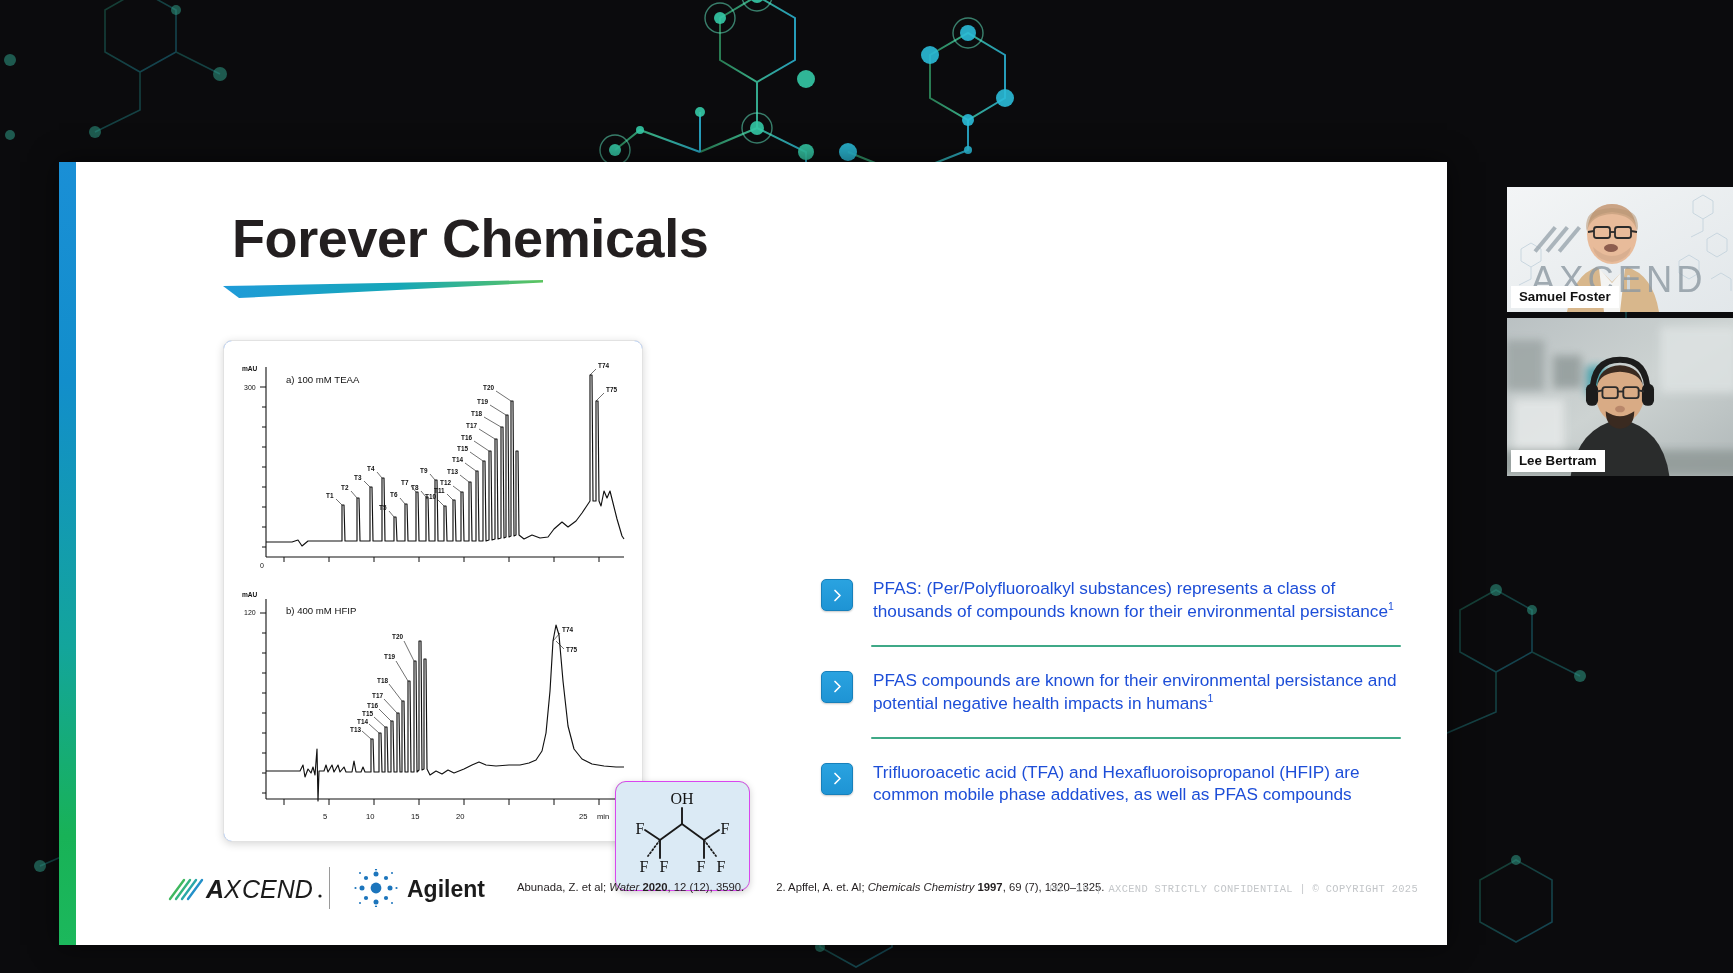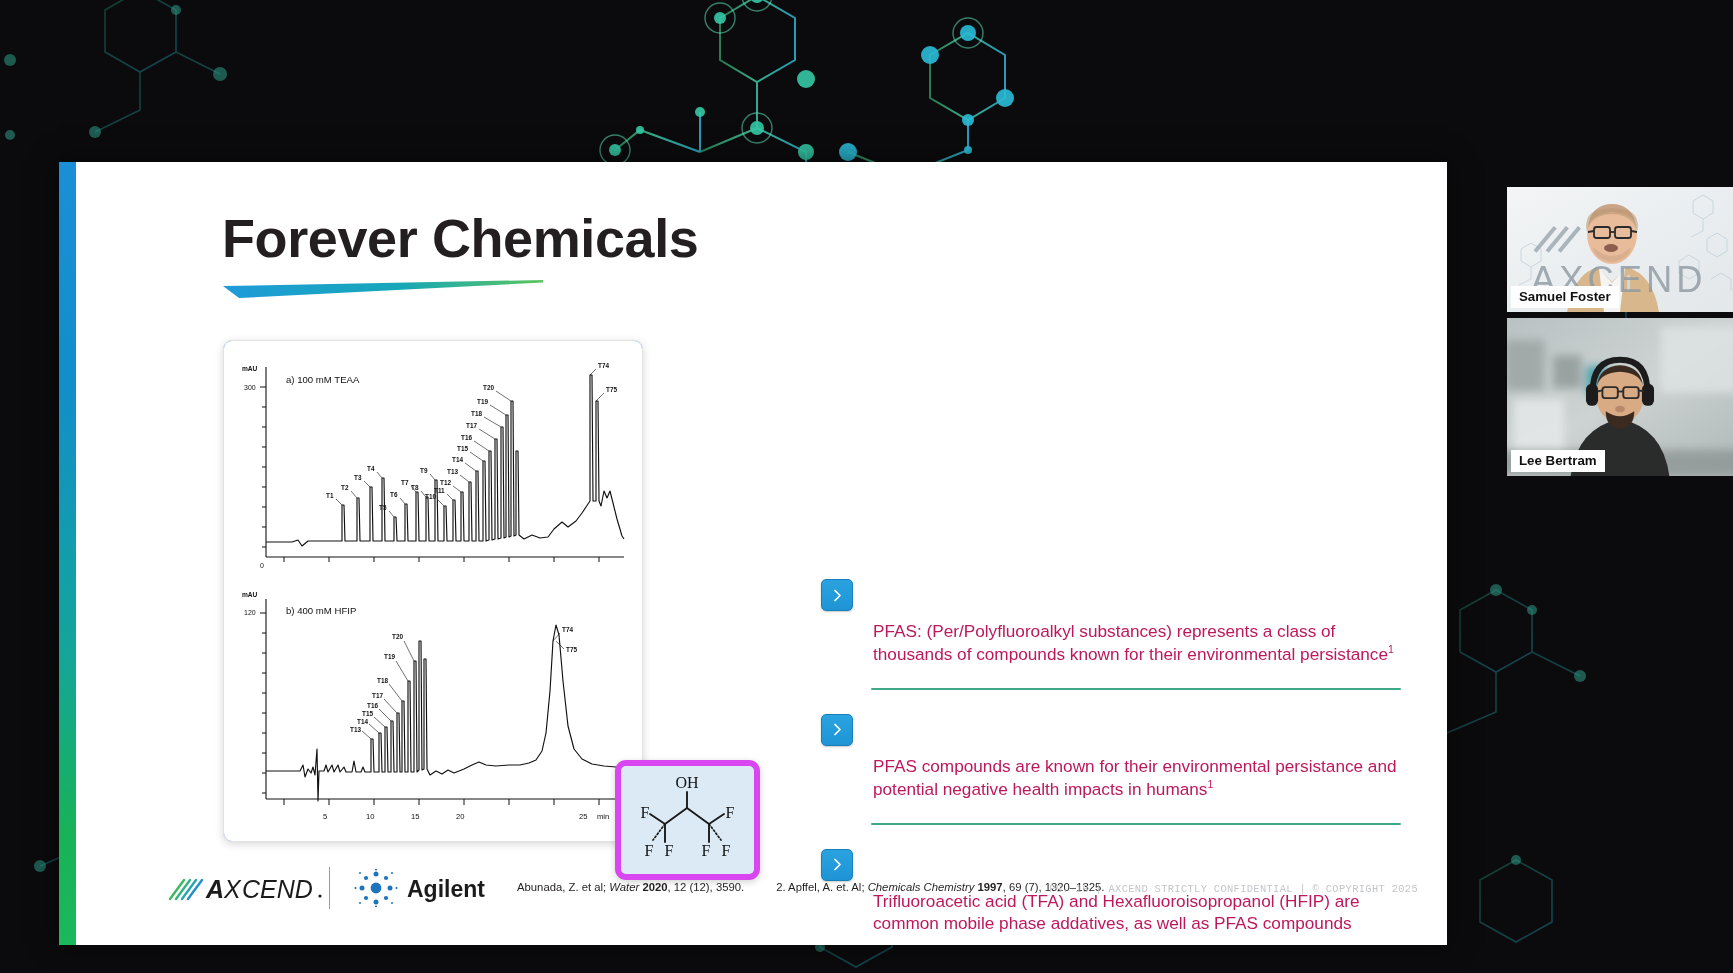--- a/index.html
+++ b/index.html
@@ -14,45 +14,45 @@
   #bg-molecules svg{width:100%;height:100%;display:block;}
 
   
   #slide{position:absolute;left:59px;top:162px;width:1388px;height:783px;
          background:#ffffff;z-index:5;box-shadow:0 0 26px rgba(0,0,0,.55);}
   #accent-bar{position:absolute;left:0;top:0;width:17px;height:100%;
          background:linear-gradient(180deg,#1a8fd6 0%,#128ecb 28%,#13a59b 62%,#18b257 86%,#1cb85c 100%);}
   #slide-body{position:absolute;left:17px;top:0;right:0;bottom:0;}
 
   
-  #title{position:absolute;left:146px;top:48px;font-size:54px;font-weight:bold;
+  #title{position:absolute;left:156px;top:48px;font-size:54px;font-weight:bold;
          color:#231f20;letter-spacing:-.4px;line-height:1.05;white-space:nowrap;}
   #title-swoosh{position:absolute;left:147px;top:118px;width:320px;height:22px;}
 
   
   #figure-card{position:absolute;left:147px;top:178px;width:418px;height:500px;
       background:#3b82f6;border:1px solid #e2e2e2;border-radius:9px;
       box-shadow:0 2px 9px rgba(0,0,0,.16);overflow:hidden;}
   #figure-card svg{display:block;width:100%;height:100%;}
 
   
-  #hfip-callout{position:absolute;left:539px;top:598px;width:133px;height:108px;
-      background:#a3a3a3;border:6px solid #d946ef;border-radius:11px;
+  #hfip-callout{position:absolute;left:539px;top:619px;width:133px;height:108px;
+      background:#a3a3a3;border:1px solid #d946ef;border-radius:11px;
       box-shadow:0 2px 7px rgba(0,0,0,.18);overflow:hidden;}
   #hfip-callout svg{display:block;width:100%;height:100%;}
 
   
   #bullets{position:absolute;left:745px;top:415px;width:580px;}
   .bullet-row{display:flex;align-items:flex-start;gap:20px;}
   .bullet-chevron{flex:0 0 auto;width:30px;height:30px;border-radius:5px;
       background:linear-gradient(180deg,#2aa3e0 0%,#1e94d4 100%);
       border:1px solid #1780bb;display:flex;align-items:center;justify-content:center;
       box-shadow:0 1px 2px rgba(0,0,0,.22);margin-top:2px;}
   .bullet-chevron svg{display:block;}
-  .bullet-text{font-size:17.2px;line-height:1.33;color:#be185d;margin-top:43px;}
+  .bullet-text{font-size:17.2px;line-height:1.33;color:#1d4ed8;}
   .bullet-text sup{font-size:10.5px;vertical-align:super;line-height:0;}
   .bullet-div{height:2px;background:#3fa987;margin:22px 0 22px 50px;width:530px;border-radius:1px;}
   #b1{margin-bottom:0;}
 
   
   #footer{position:absolute;left:0;right:0;bottom:26px;height:52px;}
   #logo-axcend{position:absolute;left:92px;top:4px;height:34px;}
   #logo-divider{position:absolute;left:253px;top:0px;width:1px;height:42px;background:#9a9a9a;}
   #logo-agilent{position:absolute;left:277px;top:2px;height:38px;}
   #citations{position:absolute;left:441px;top:14px;font-size:11.3px;color:#231f20;

